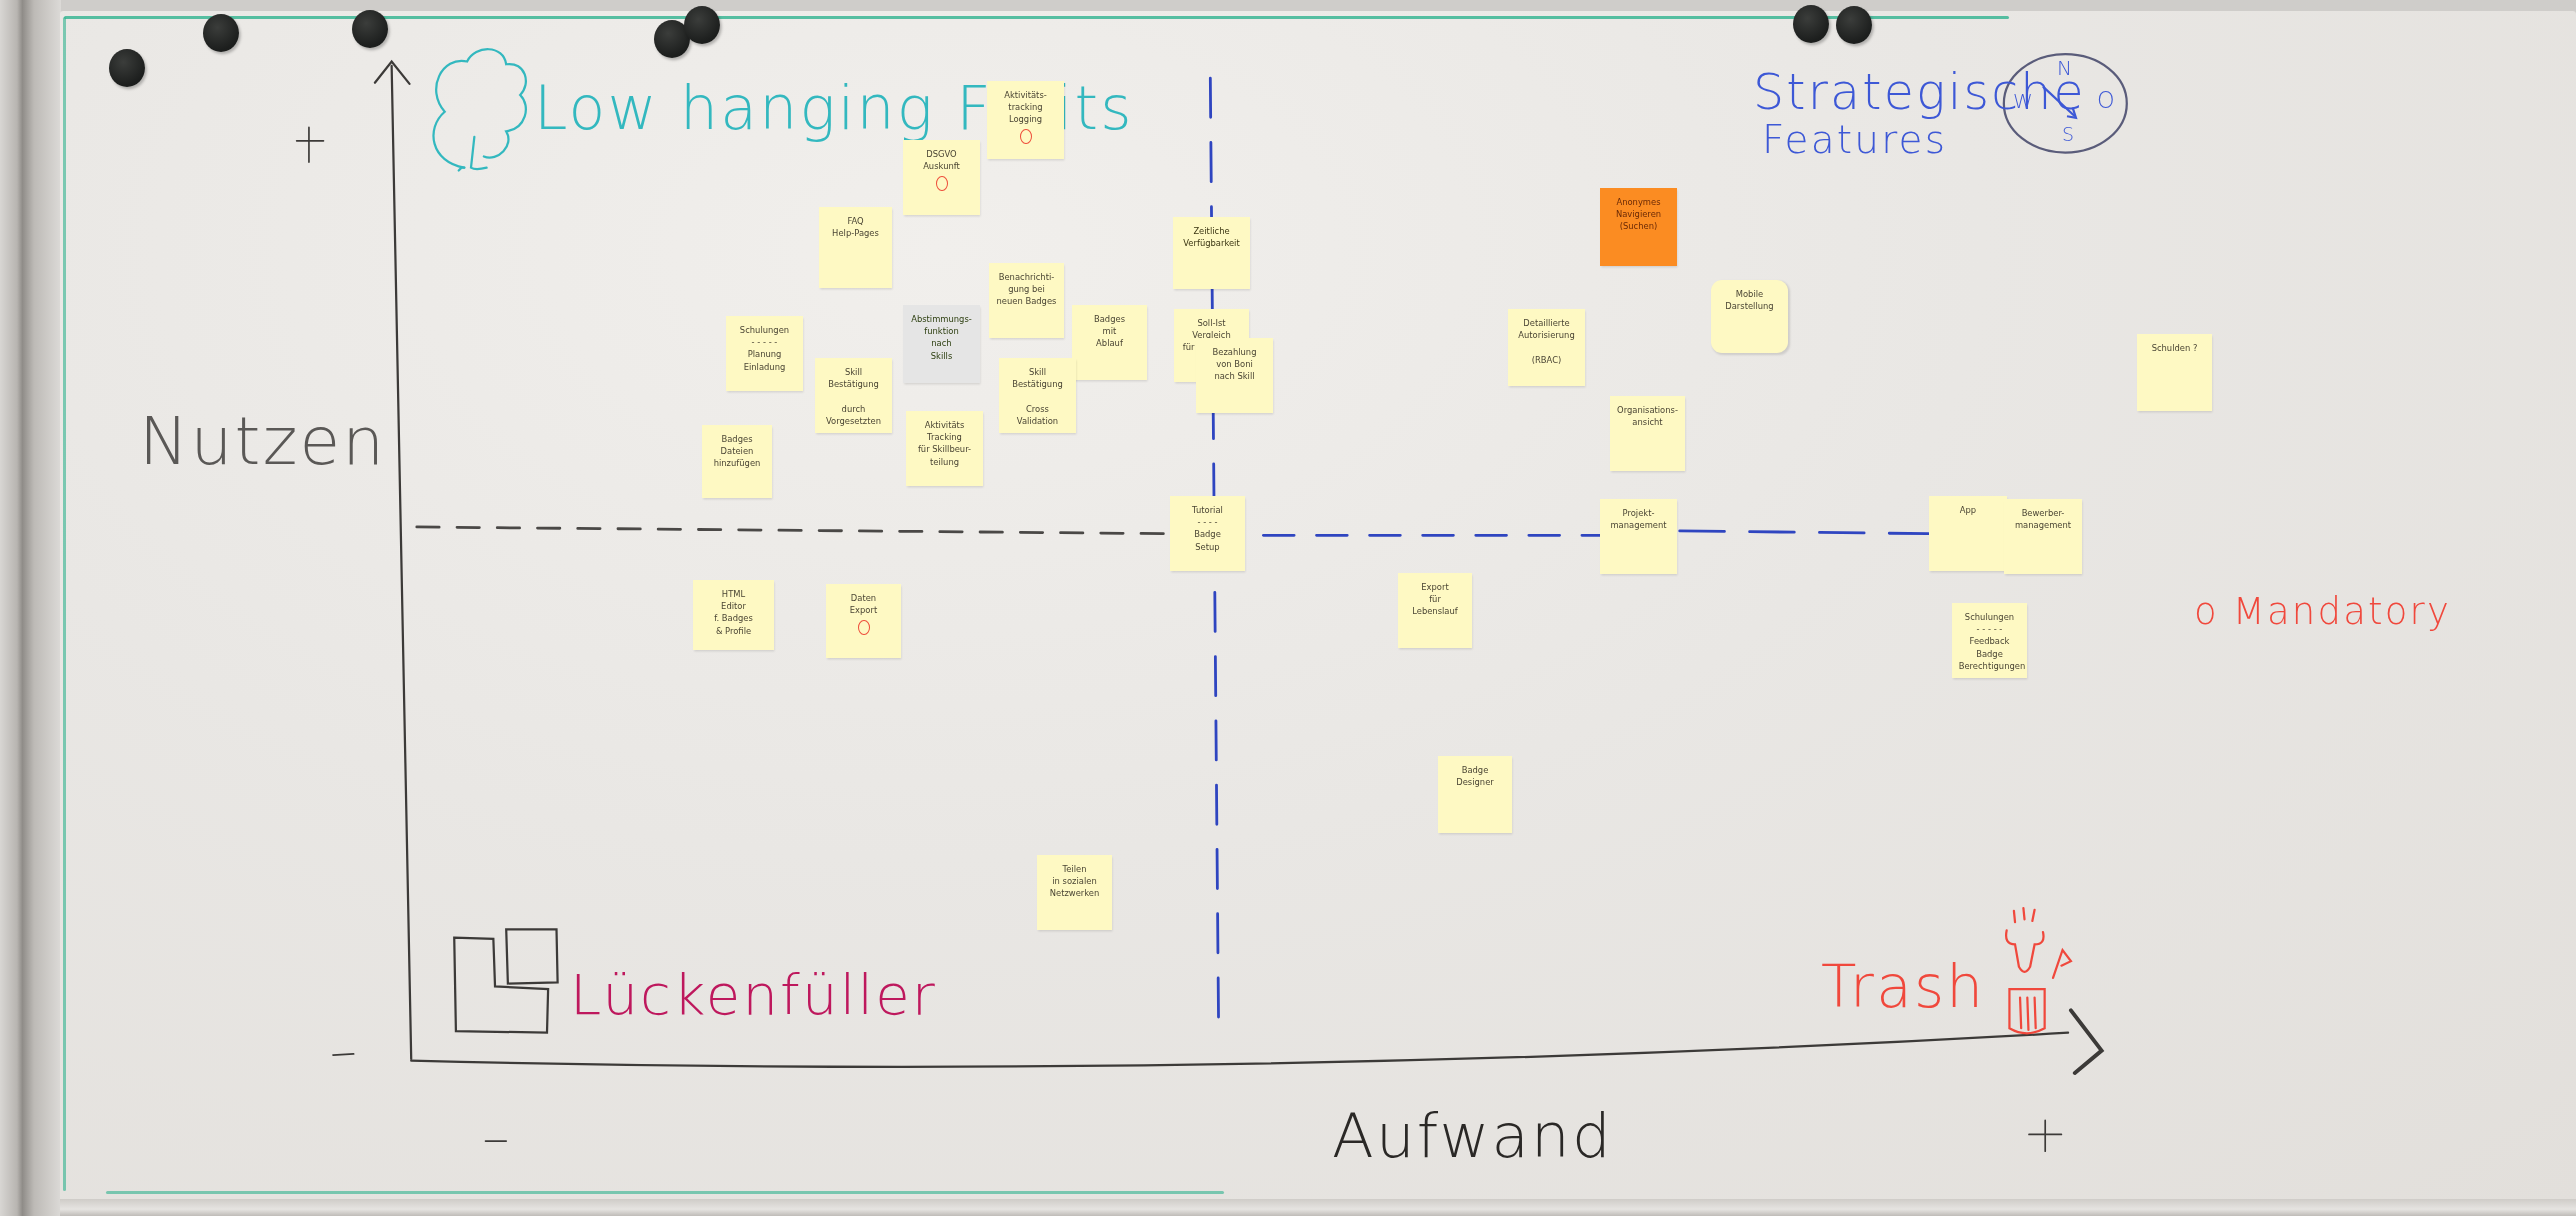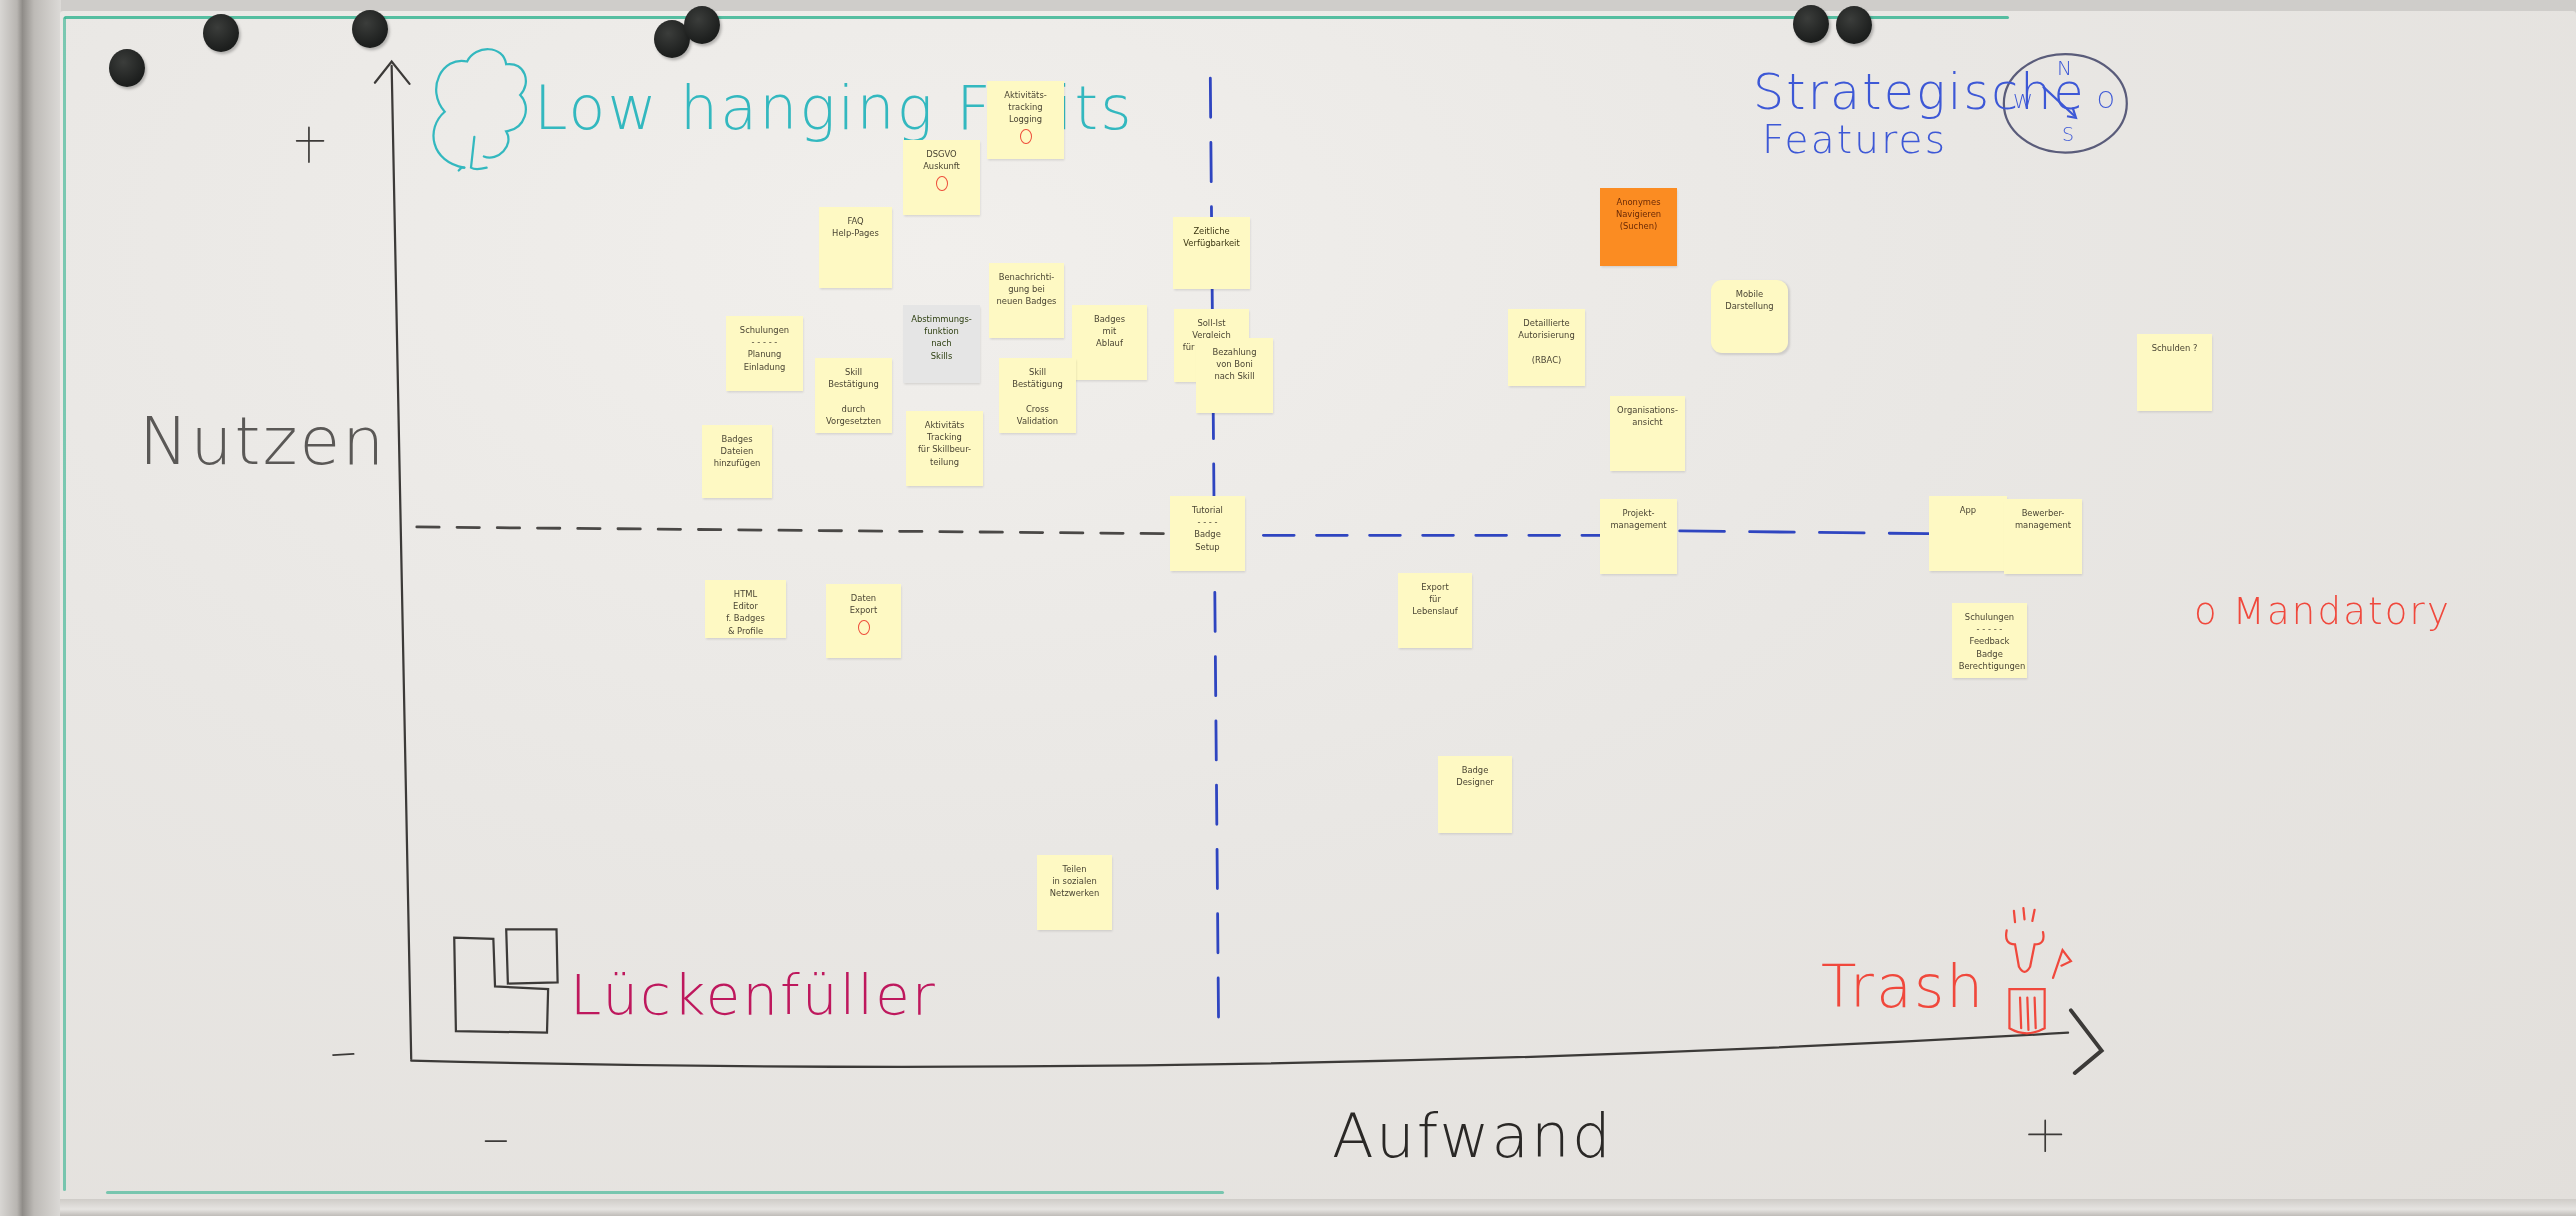--- a/index.html
+++ b/index.html
@@ -201,21 +201,21 @@
     <div class="sticky" style="left: 1929px; top: 496px; width: 78px; height: 75px;"><span>App</span></div>
     <div class="sticky" style="left: 2004px; top: 499px; width: 78px; height: 75px;"><span>Bewerber-
 management</span></div>
     <div class="sticky" style="left: 1952px; top: 603px; width: 75px; height: 75px;"><span>Schulungen
 - - - - -
 Feedback
 Badge Berechtigungen</span></div>
     <div class="sticky" style="left: 1398px; top: 573px; width: 74px; height: 75px;"><span>Export
 für
 Lebenslauf</span></div>
-    <div class="sticky" style="left: 693px; top: 580px; width: 81px; height: 58px; margin-left: 12px;"><span>HTML
+    <div class="sticky" style="left: 693px; top: 580px; width: 81px; height: 70px;"><span>HTML
 Editor
 f. Badges
 &amp; Profile</span></div>
     <div class="sticky" style="left: 826px; top: 584px; width: 75px; height: 74px;"><span>Daten
 Export</span><span class="mandatory-mark"></span></div>
     <div class="sticky" style="left: 1438px; top: 756px; width: 74px; height: 77px;"><span>Badge
 Designer</span></div>
     <div class="sticky" style="left: 1037px; top: 855px; width: 75px; height: 75px;"><span>Teilen
 in sozialen
 Netzwerken</span></div>

